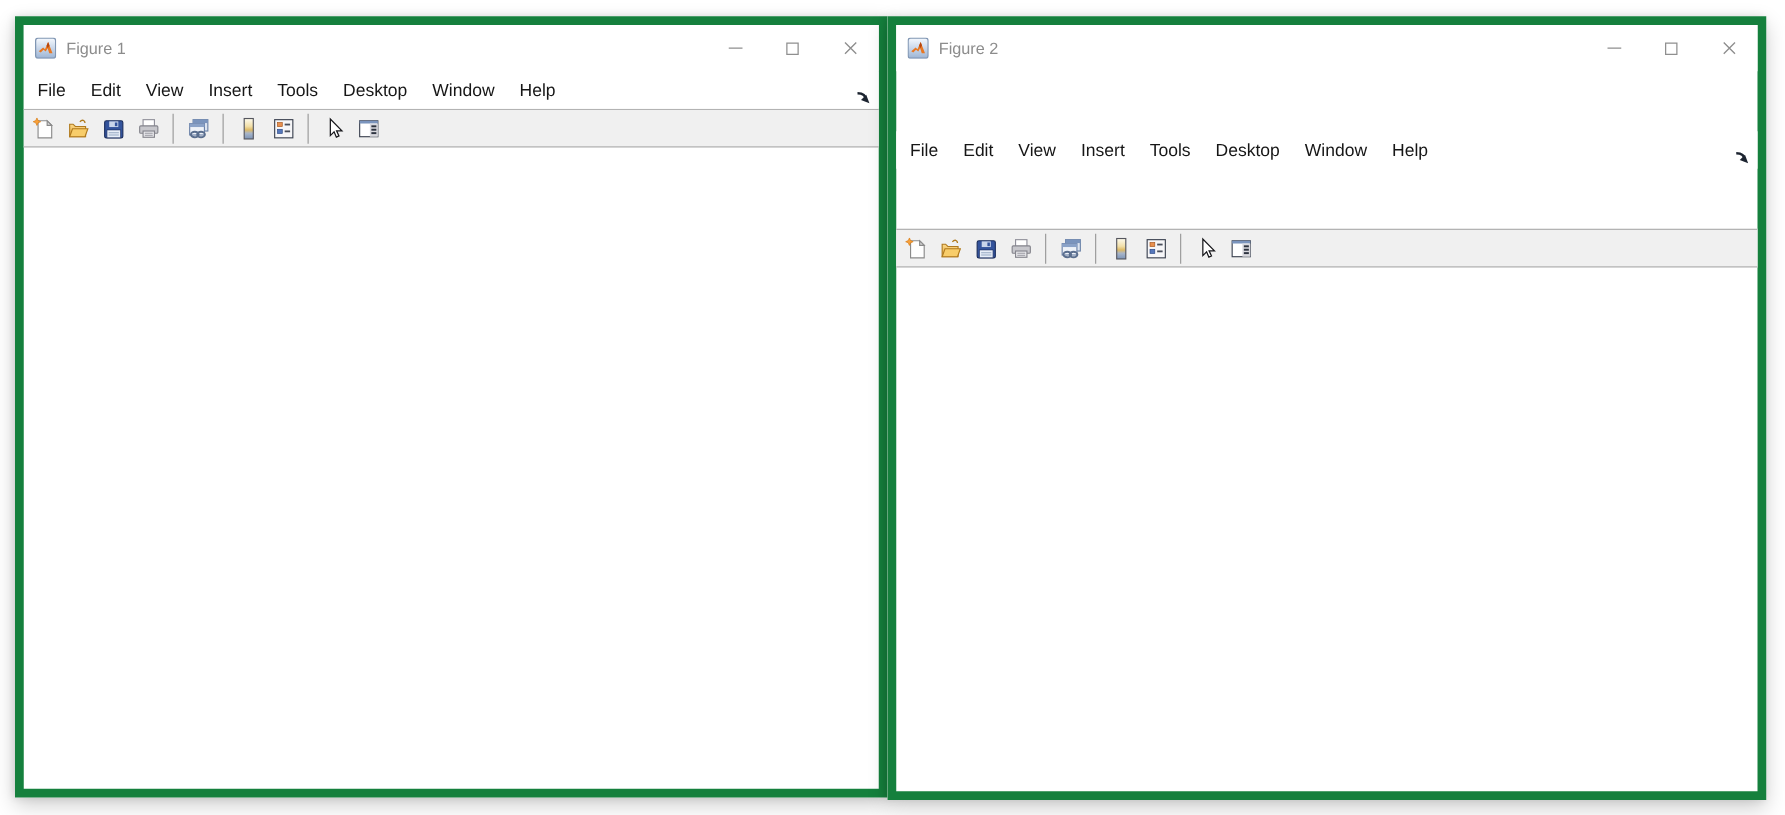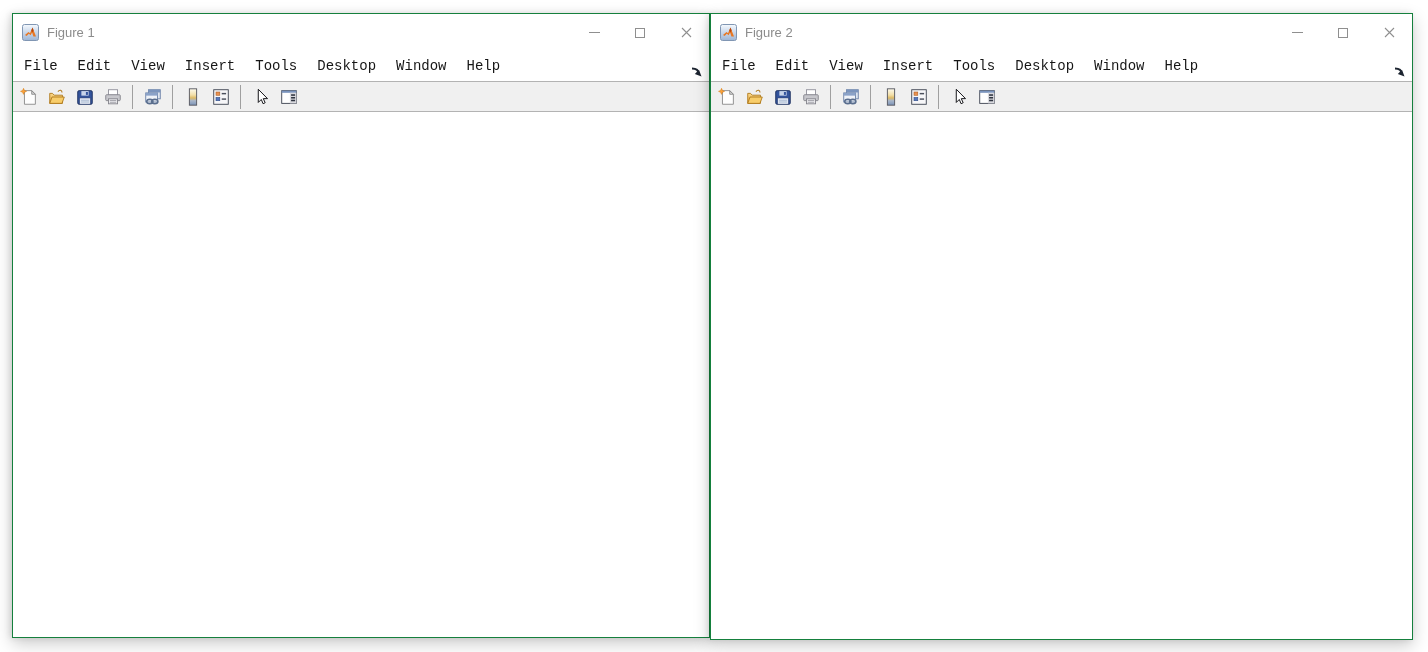--- a/index.html
+++ b/index.html
@@ -4,38 +4,38 @@
 <style>
   * { box-sizing: border-box; }
   html,body { margin:0; padding:0; }
   body {
     width:1428px; height:652px; position:relative; overflow:hidden;
     background:#ffffff;
     font-family:"Liberation Sans", sans-serif;
   }
   .window {
     position:absolute; background:#ffffff;
-    border:1px solid #15803d;
+    border:7px solid #15803d;
     box-shadow: 0 6px 16px rgba(0,0,0,.20), -2px 0 6px rgba(0,0,0,.10);
     display:flex; flex-direction:column;
   }
   #win1 { left:12px; top:13px; width:698px; height:625px; }
-  #win2 { left:710px; top:13px; width:703px; height:627px; }
+  #win2 { left:710px; top:13px; width:703px; height:627px;gap:48px; }
 
   
   .titlebar { flex:0 0 37px; background:#fff; display:flex; align-items:center; padding-left:9px; }
   .app-icon { width:17px; height:17px; display:inline-flex; }
   .win-title { margin-left:8px; font-size:13px; color:#8c8c8c; }
   .caption { margin-left:auto; display:flex; height:100%; align-self:flex-start; }
   .cap-btn { width:46px; height:100%; display:flex; align-items:center; justify-content:center; cursor:default; }
   .glyph-min { width:11px; height:1px; background:#8f8f8f; display:block; }
   .glyph-max { width:10px; height:10px; border:1px solid #8f8f8f; display:block; }
 
   
-  .menubar { flex:0 0 30px; background:#fff; display:flex; align-items:center; padding-left:1px; position:relative;font-family:Liberation Mono, monospace; }
+  .menubar { flex:0 0 30px; background:#fff; display:flex; align-items:center; padding-left:1px; position:relative; }
   .menu-item { padding:0 10px; font-size:14px; color:#161616; line-height:30px; cursor:default; }
   .dock-arrow { position:absolute; right:6px; bottom:3px; width:13px; height:13px; }
 
   
   .toolbar {
     flex:0 0 31px; background:#f0f0f0;
     border-top:1px solid #b3b3b3; border-bottom:1px solid #b3b3b3;
     display:flex; align-items:center; padding-left:4px; gap:5px;
   }
   .tb { width:23px; height:23px; border:none; background:transparent; padding:1px; display:flex; align-items:center; justify-content:center; }

